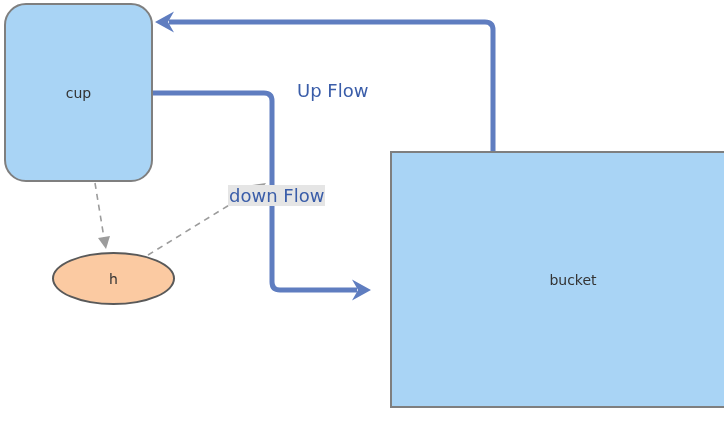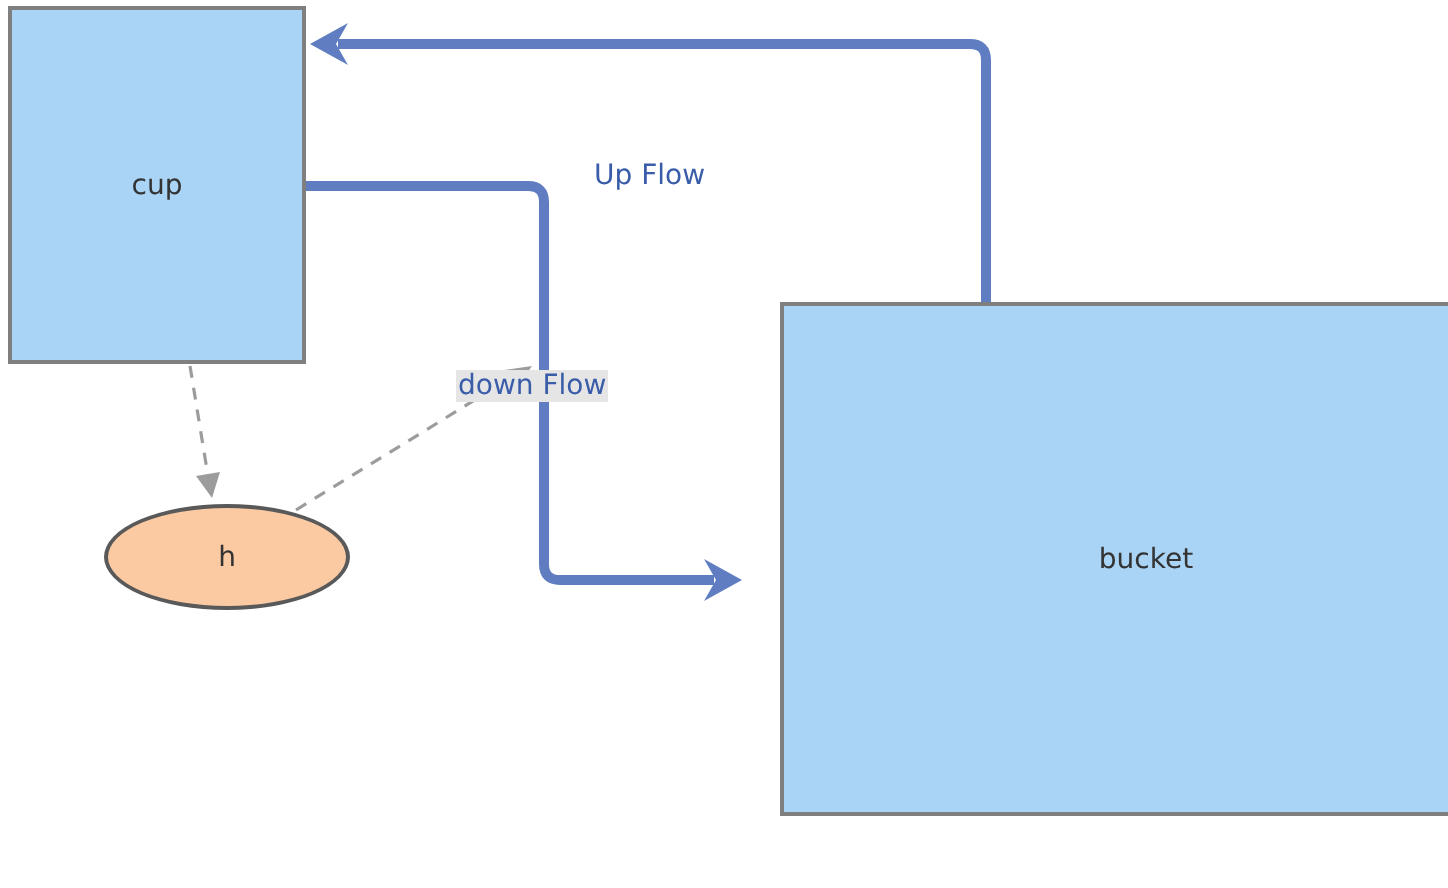--- a/index.html
+++ b/index.html
@@ -24,21 +24,21 @@
     font-size: 14px;
     color: #333333;
     z-index: 1;
   }
   .rect-node {
     background: #a9d4f5;
     border: 2px solid #7f7f7f;
   }
   .node-cup {
     left: 4px; top: 3px;
-    width: 149px; height: 179px;
+    width: 149px; height: 179px; border-radius: 22px;
   }
   .node-bucket {
     left: 390px; top: 151px;
     width: 350px; height: 257px; padding-left: 16px;
   }
   .node-h {
     left: 52px; top: 252px;
     width: 123px; height: 53px;
     background: #fbcaa2;
     border: 2px solid #595959;
@@ -47,21 +47,21 @@
   svg.wires {
     position: absolute;
     left: 0; top: 0;
     width: 724px; height: 444px;
     z-index: 2;
     pointer-events: none;
   }
   .edge-label {
     position: absolute;
     z-index: 3;
-    font-size: 14px;
+    font-size: 18px;
     color: #3a5da9;
     white-space: nowrap;
     text-align: center;
   }
   .label-up-flow {
     left: 297px; top: 80px;
   }
   .label-down-flow {
     left: 228px; top: 185px;
     background: #e5e5e5;

